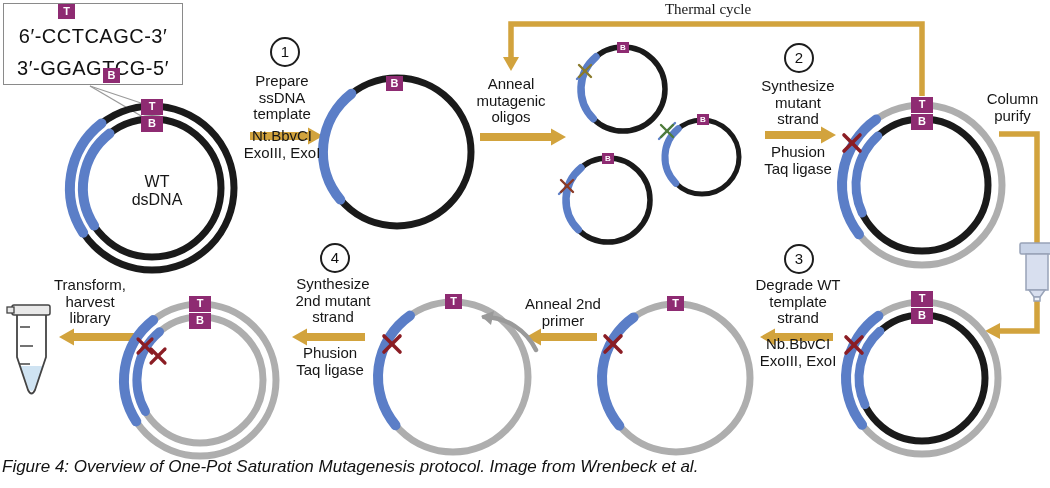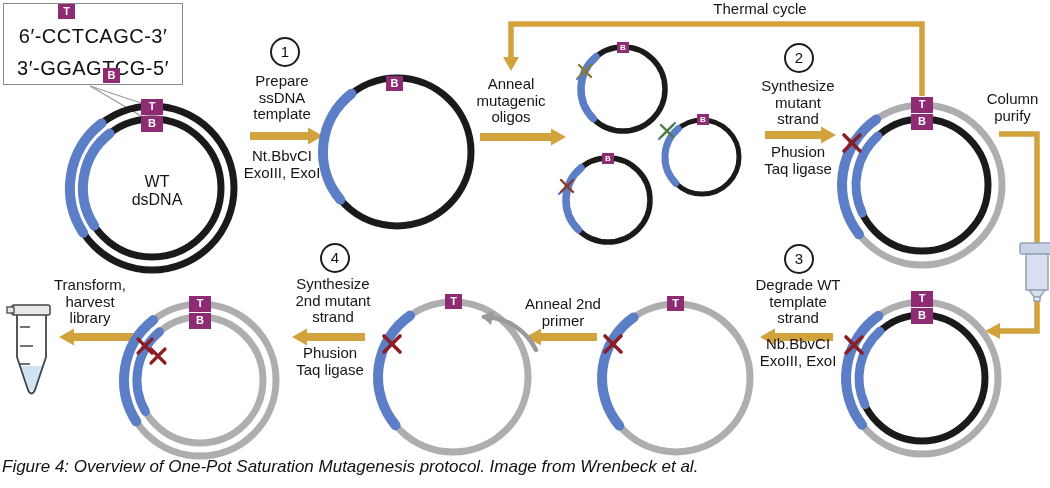--- a/index.html
+++ b/index.html
@@ -207,39 +207,39 @@
 dsDNA</div>
 
   <div class="stepnum" style="left:270px;top:37px;">1</div>
   <div class="stepnum" style="left:784px;top:43px;">2</div>
   <div class="stepnum" style="left:784px;top:244px;">3</div>
   <div class="stepnum" style="left:320px;top:243px;">4</div>
 
   <div class="txt" style="left:226px;top:73px;width:112px;">Prepare
 ssDNA
 template</div>
-  <div class="txt" style="left:226px;top:148px;width:112px;">Nt.BbvCI
+  <div class="txt" style="left:226px;top:128px;width:112px;">Nt.BbvCI
 ExoIII, ExoI</div>
   <div class="txt" style="left:742px;top:78px;width:112px;">Synthesize
 mutant
 strand</div>
   <div class="txt" style="left:742px;top:144px;width:112px;">Phusion
 Taq ligase</div>
   <div class="txt" style="left:738px;top:277px;width:120px;">Degrade WT
 template
 strand</div>
   <div class="txt" style="left:740px;top:336px;width:116px;">Nb.BbvCI
 ExoIII, ExoI</div>
   <div class="txt" style="left:277px;top:276px;width:112px;">Synthesize
 2nd mutant
 strand</div>
   <div class="txt" style="left:274px;top:345px;width:112px;">Phusion
 Taq ligase</div>
 
-  <div class="txt" style="left:700px;top:1px;width:120px;">Thermal cycle</div>
+  <div class="txt" style="left:648px;top:1px;width:120px;font-family:Liberation Serif, serif;">Thermal cycle</div>
   <div class="txt" style="left:455px;top:76px;width:112px;">Anneal
 mutagenic
 oligos</div>
   <div class="txt" style="left:965px;top:91px;width:95px;">Column
 purify</div>
   <div class="txt" style="left:507px;top:296px;width:112px;text-align:center;">Anneal 2nd
 primer</div>
   <div class="txt" style="left:34px;top:277px;width:112px;">Transform,
 harvest
 library</div>

